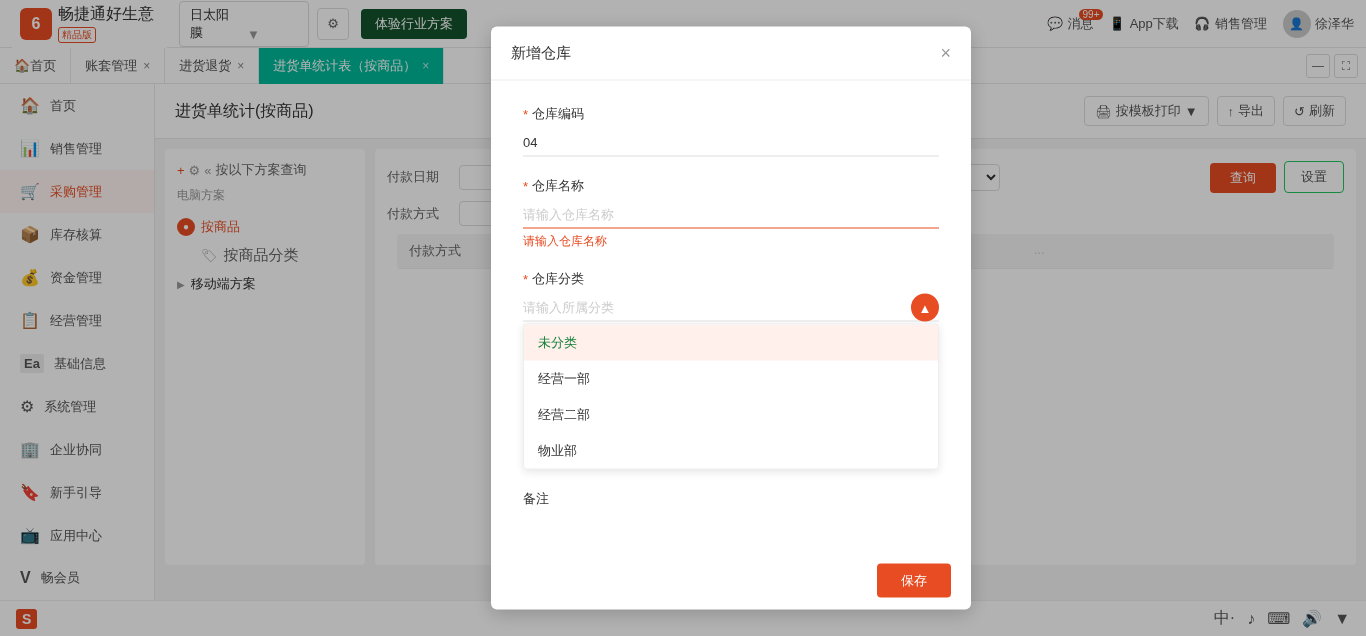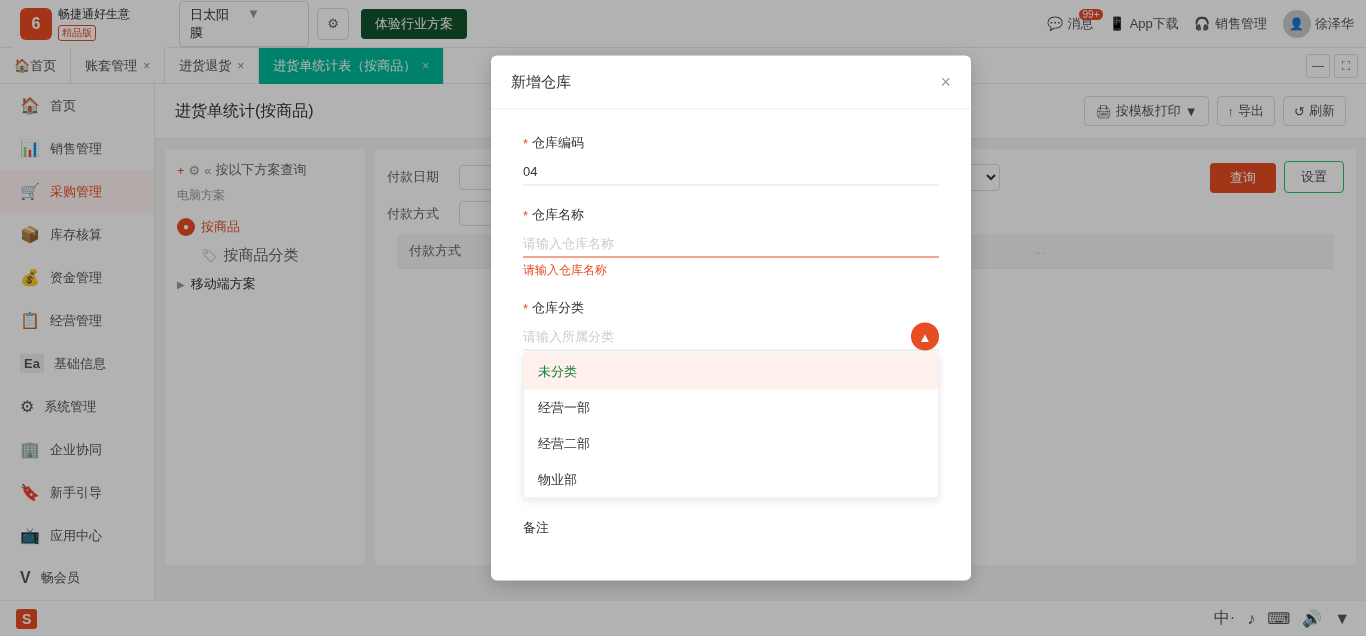--- a/index.html
+++ b/index.html
@@ -16,21 +16,21 @@
     }
     .logo-icon {
       width: 32px; height: 32px; background: #e84c23; border-radius: 6px;
       display: flex; align-items: center; justify-content: center; color: #fff; font-weight: bold; font-size: 16px; margin-right: 6px;
     }
     .logo-badge { font-size: 10px; color: #e84c23; border: 1px solid #e84c23; border-radius: 3px; padding: 0 3px; margin-top: 2px; display: inline-block; }
     .header-search-area {
       display: flex; align-items: center; flex: 1; padding: 0 12px;
     }
     .store-selector {
-      display: flex; align-items: flex-start; border: 1px solid #ddd; border-radius: 4px;
+      display: flex; align-items: flex-end; border: 1px solid #ddd; border-radius: 4px;
       padding: 4px 10px; background: #fff; cursor: pointer; min-width: 130px;
     }
     .store-selector span { flex: 1; color: #333; }
     .store-selector .arrow { color: #999; margin-left: 6px; }
     .gear-btn {
       width: 32px; height: 32px; border: 1px solid #ddd; border-radius: 4px;
       display: flex; align-items: center; justify-content: center; cursor: pointer;
       margin-left: 8px; background: #fff; color: #666;
     }
     .trial-btn {
@@ -224,21 +224,21 @@
   </style>
 </head>
 <body>
 
 <div class="top-header">
   <div class="logo-area">
     <div class="logo-icon">
       <span>6</span>
     </div>
     <div>
-      <div style="font-size:12px;color:#333;font-weight:500;">畅捷通好生意</div>
+      <div style="font-size:16px;color:#333;font-weight:500;">畅捷通好生意</div>
       <div class="logo-badge">精品版</div>
     </div>
   </div>
   <div class="header-search-area">
     <div class="store-selector">
       <span>日太阳膜</span>
       <span class="arrow">▼</span>
     </div>
     <div class="gear-btn">
       <span>⚙</span>
@@ -508,20 +508,23 @@
       </div>
     </div>
 
     <div class="form-item">
       <div class="form-label">
         <span>备注</span>
       </div>
     </div>
 
   </div>
+  <div class="modal-footer">
+    <button class="btn-save">保存</button>
+  </div>
 </div>
 
 <div class="bottom-bar">
   <div style="margin-right:auto;display:flex;align-items:center;">
     <span style="background:#e84c23;color:#fff;padding:2px 6px;border-radius:3px;font-weight:bold;font-size:14px;">S</span>
   </div>
   <span class="bottom-icon">中·</span>
   <span class="bottom-icon">♪</span>
   <span class="bottom-icon">⌨</span>
   <span class="bottom-icon">🔊</span>

